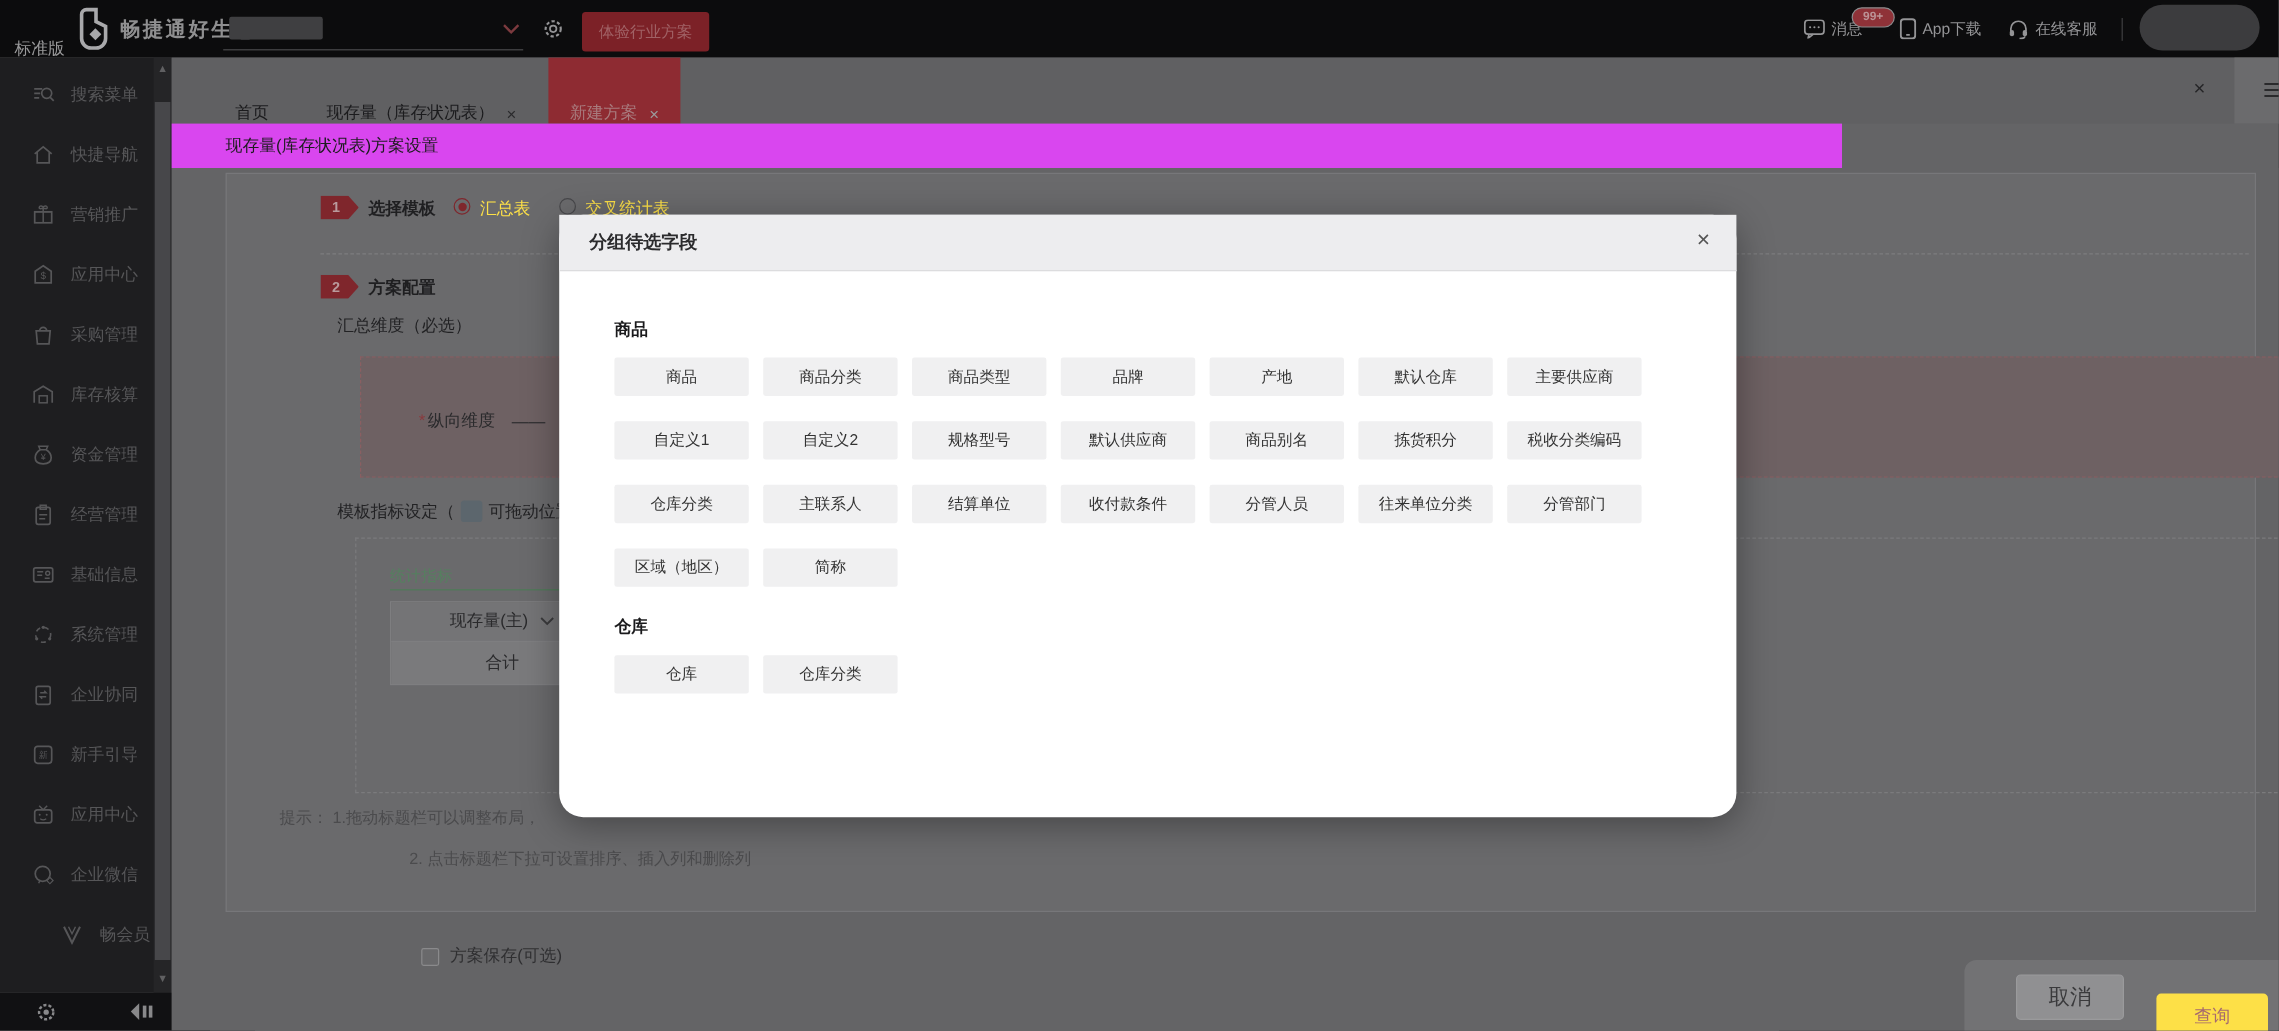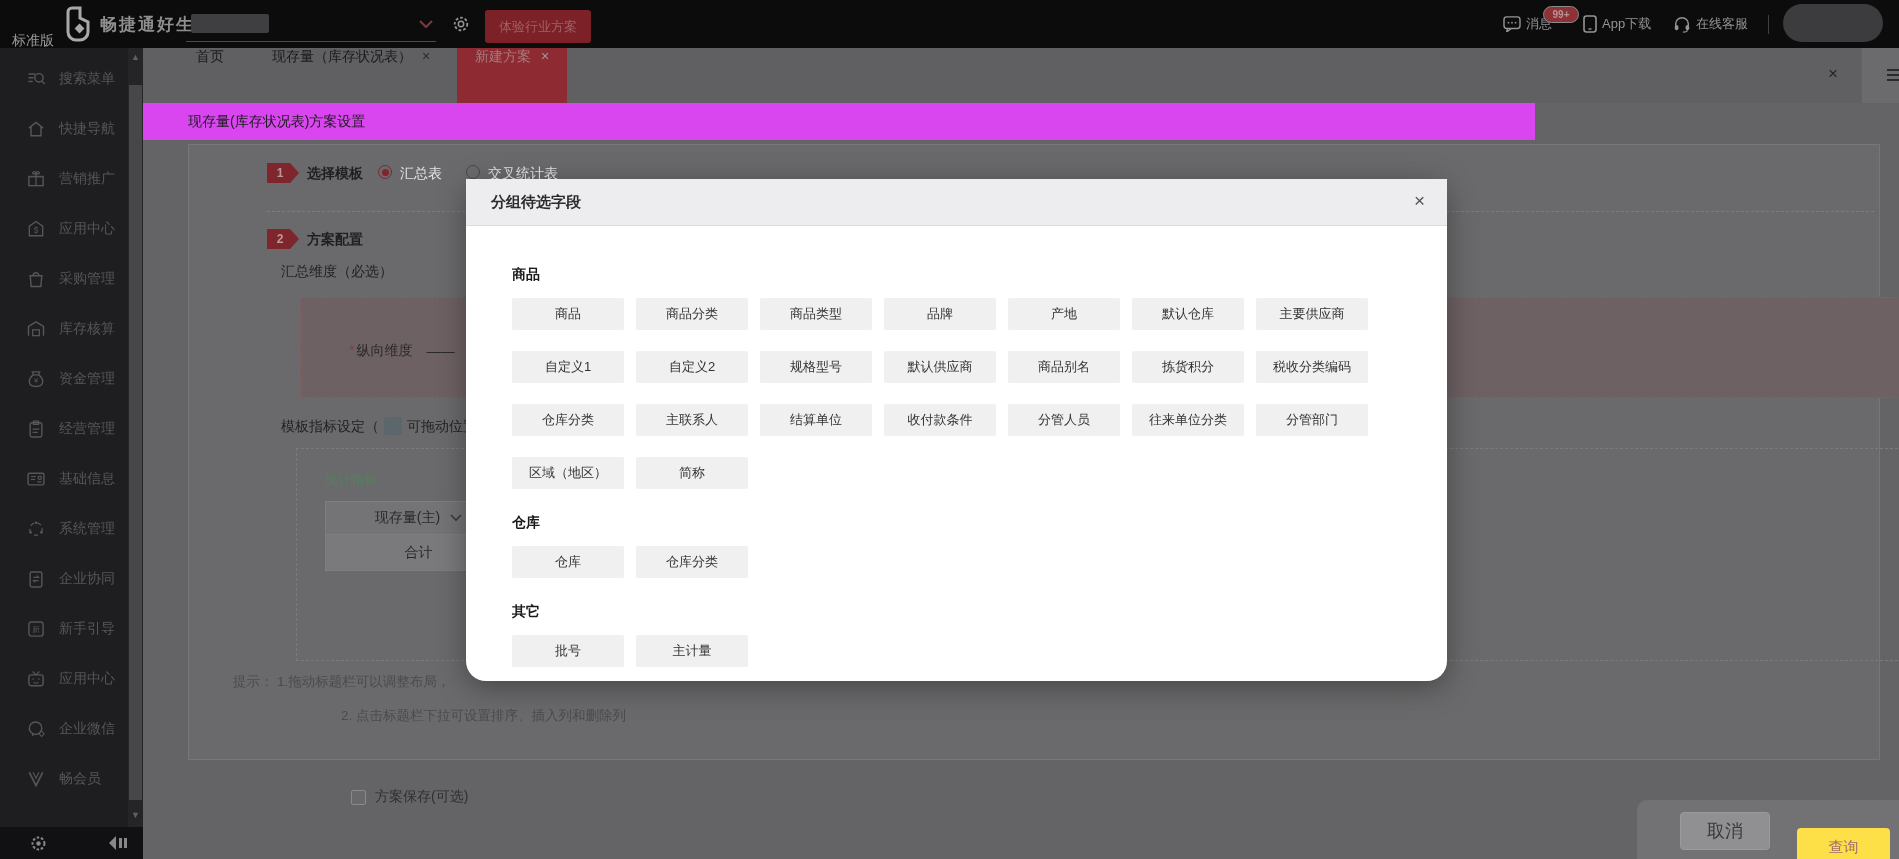--- a/index.html
+++ b/index.html
@@ -26,40 +26,40 @@
   .side-item{position:absolute;left:0;width:128px;height:40px;display:flex;align-items:center;gap:13px;padding-left:26px;
              color:#565658;font-size:14px;cursor:pointer;}
   .side-item svg{flex:0 0 auto;}
   .sb-track{position:absolute;left:128px;top:48px;width:15px;height:779px;background:#252527;}
   .sb-thumb{position:absolute;left:129px;top:37px;width:13px;height:715px;background:#47474a;}
   .sb-arrow{position:absolute;left:130px;width:11px;height:11px;color:#606062;font-size:9px;line-height:11px;text-align:center;}
   .side-footer{position:absolute;left:0;top:827px;width:175px;height:32px;background:#111113;display:flex;align-items:center;}
 
   
   .tabbar{position:absolute;left:143px;top:48px;width:1756px;height:55px;background:#606062;}
-  .tab{position:absolute;top:0;height:55px;display:flex;align-items:flex-start;gap:10px;font-size:14px;color:#1b1b1d;}
+  .tab{position:absolute;top:0;height:55px;display:flex;align-items:flex-end;gap:10px;font-size:14px;color:#1b1b1d;}
   .tab-close{font-size:14px;color:#2a2a2c;cursor:pointer;}
   .tab.active{background:#8e2b32;color:#a87a7d;padding:0 18px;}
   .tab.active .tab-close{color:#9b9b9d;}
   .tabbar-right-panel{position:absolute;left:1719px;top:0;width:37px;height:55px;background:#6b6b6d;}
   .titlebar{position:absolute;left:143px;top:103px;width:1392px;height:37px;background:#d946ef;}
   .titlebar span{position:absolute;left:45px;top:10px;font-size:14px;color:#1c1c1e;}
 
   
   .content{position:absolute;left:143px;top:140px;width:1756px;height:719px;background:#646466;}
   .card{position:absolute;left:45px;top:4px;width:1692px;height:616px;background:#6a6a6c;border:1px solid #77777a;}
   .step-badge{position:absolute;width:32px;height:20px;background:#7f262c;color:#b99a9c;font-size:12px;font-weight:bold;
               display:flex;align-items:center;justify-content:center;padding-right:6px;
               clip-path:polygon(0 0,72% 0,100% 50%,72% 100%,0 100%);}
   .step-label{position:absolute;font-size:14px;font-weight:bold;color:#1f1f21;}
   .radio{position:absolute;width:14px;height:14px;border-radius:50%;}
   .radio.sel{border:1px solid #7f262c;}
   .radio.sel i{display:block;width:7px;height:7px;border-radius:50%;background:#7f262c;margin:2.5px;}
   .radio.unsel{border:1px solid #47474a;}
-  .radio-label{position:absolute;font-size:14px;color:#e5e5e5;}
+  .radio-label{position:absolute;font-size:14px;color:#fde047;}
   .dash-sep{position:absolute;border-top:1px dashed #7d7d7f;}
   .plain-label{position:absolute;font-size:14px;color:#222224;}
   .pink-box{position:absolute;left:111px;top:152px;width:1608px;height:101px;background:#6e6163;border:1px dashed #8a5f62;}
   .req-star{color:#8a3a3e;margin-right:2px;}
   .vert-row{position:absolute;left:48px;top:36px;font-size:14px;color:#2a2a2c;display:flex;align-items:center;gap:14px;}
   .sel-box{width:190px;height:34px;border:1px dashed #8f8284;color:#4c4c4e;font-size:13px;display:flex;align-items:center;padding-left:15px;}
   .drag-handle{display:inline-block;width:18px;height:18px;background:#5c666d;border-radius:3px;vertical-align:-4px;margin:0 5px;}
   .dashed-box{position:absolute;left:107px;top:303px;width:1612px;height:213px;border:1px dashed #7b7b7d;}
   .stat-label{position:absolute;left:28px;top:22px;font-size:13px;color:#55805f;}
   .stat-underline{position:absolute;left:28px;top:42px;width:560px;height:1px;background:#4e7a58;}
@@ -249,21 +249,21 @@
       <span>应用中心</span>
     </div>
     <div class="side-item" style="top:661px;">
       <svg width="20" height="20" viewBox="0 0 24 24">
           <circle cx="11.5" cy="11" r="7.5" stroke="currentColor" stroke-width="1.7" fill="none"></circle>
           <path d="M7.5 20.5l1.5-3.5" stroke="currentColor" stroke-width="1.5"></path>
           <rect x="16.5" y="15.5" width="4.5" height="4.5" transform="rotate(45 18.7 17.7)" stroke="currentColor" stroke-width="1.2" fill="none"></rect>
         </svg>
       <span>企业微信</span>
     </div>
-    <div class="side-item" style="top:711px;">
+    <div class="side-item" style="top:711px;margin-left:24px;">
       <svg width="20" height="20" viewBox="0 0 24 24">
           <path d="M4 4l8 16L20 4" stroke="currentColor" stroke-width="2" fill="none"></path>
           <path d="M8.5 4l3.5 7 3.5-7" stroke="currentColor" stroke-width="1.4" fill="none"></path>
         </svg>
       <span>畅会员</span>
     </div>
   </div>
 
   <div class="sb-track"></div>
   <div class="sb-arrow" style="top:52px;">▲</div>
@@ -415,24 +415,17 @@
       </div>
 
       <div class="fld-section">
         <div class="fld-section-name">仓库</div>
         <div class="fld-grid">
           <div class="fld-btn">仓库</div>
           <div class="fld-btn">仓库分类</div>
         </div>
       </div>
 
-      <div class="fld-section">
-        <div class="fld-section-name">其它</div>
-        <div class="fld-grid">
-          <div class="fld-btn">批号</div>
-          <div class="fld-btn">主计量</div>
-        </div>
-      </div>
 
     </div>
   </div>
 
 </div>
 
 </body></html>

